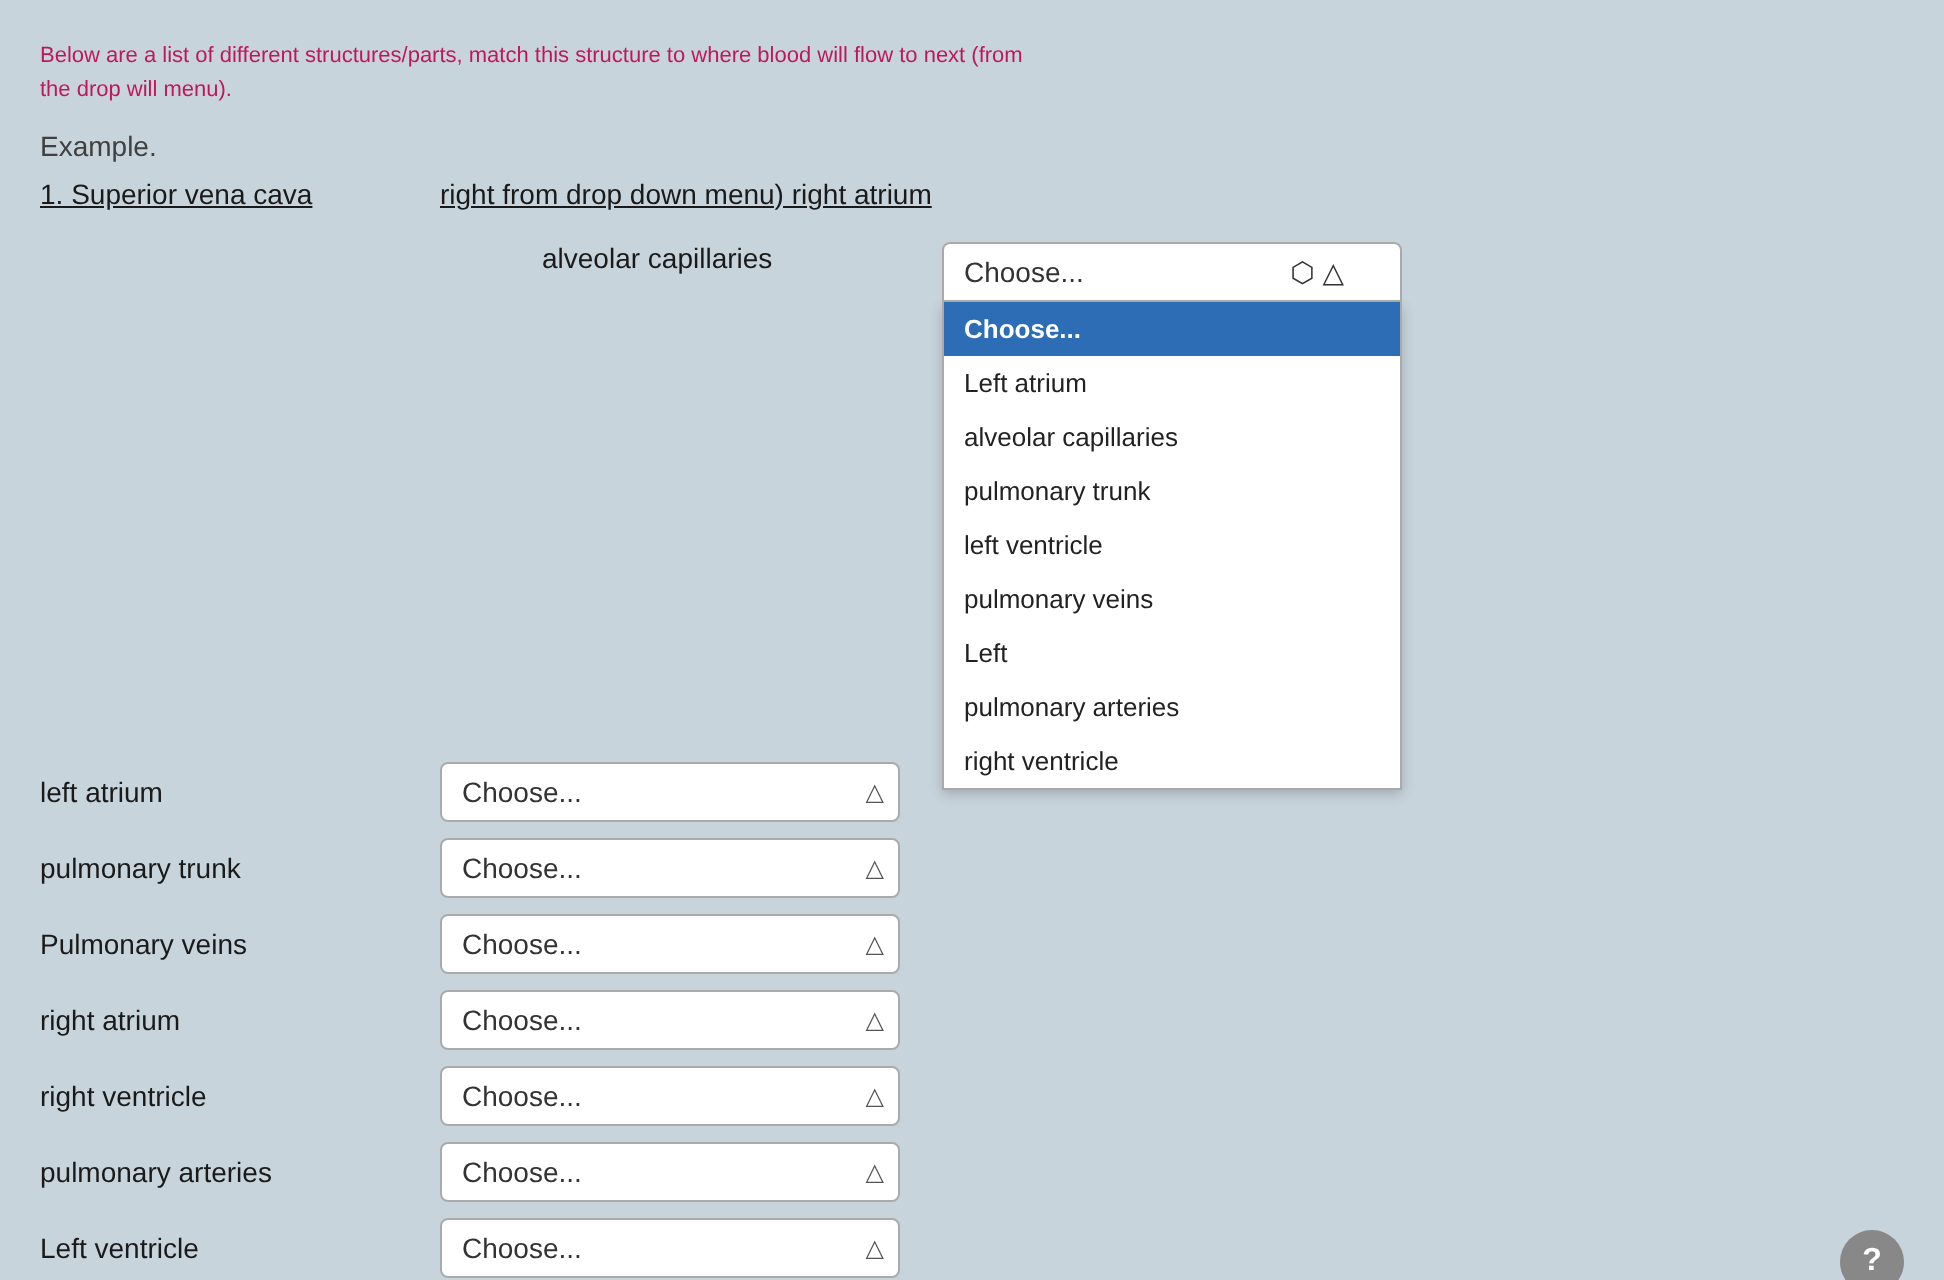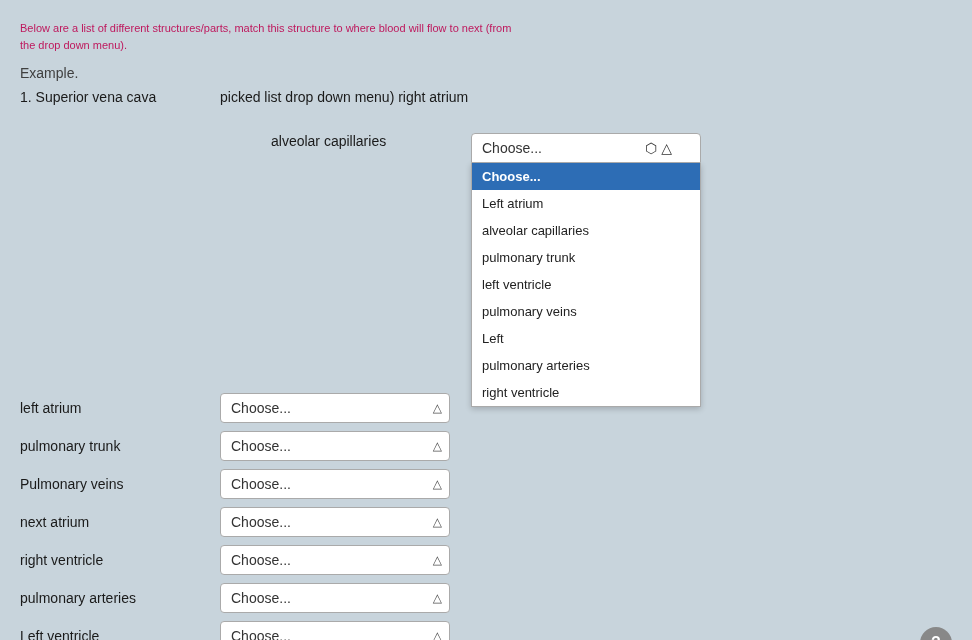--- a/index.html
+++ b/index.html
@@ -19,23 +19,24 @@
       max-width: 700px;
     }
     .example-label {
       font-size: 14px;
       color: #404040;
       margin-bottom: 8px;
     }
     .example-row {
       display: flex;
       align-items: center;
-      margin-bottom: 28px;
+      margin-bottom: 16px;
       font-size: 14px;
       color: #1a1a1a;
+      text-decoration: underline;
     }
     .example-row .structure-name {
       width: 200px;
     }
     .example-row .example-result {
       color: #1a1a1a;
     }
     .matching-area {
       display: flex;
       flex-direction: column;
@@ -134,26 +135,26 @@
       font-size: 16px;
       font-weight: bold;
       cursor: pointer;
     }
   </style>
 </head>
 <body>
 
 <p class="instructions">
   <span>Below are a list of different structures/parts, match this structure to where blood will flow to next (from</span><br>
-  <span>the drop down menu).</span>
+  <span>the drop will menu).</span>
 </p>
 <p class="example-label">Example.</p>
 <div class="example-row">
   <span class="structure-name">1. Superior vena cava</span>
-  <span class="example-result">picked list drop down menu) right atrium</span>
+  <span class="example-result">right from drop down menu) right atrium</span>
 </div>
 
 <div class="matching-area">
 
   <div class="match-row" style="align-items: flex-start; margin-bottom: 0; justify-content: center;">
     <span class="structure-name">alveolar capillaries</span>
     <div class="dropdown-open-container">
       <div class="dropdown-trigger">
         <span>Choose...</span>
         <span>⬡ △</span>
@@ -222,21 +223,21 @@
         <option>pulmonary veins</option>
         <option>Aorta</option>
         <option>pulmonary arteries</option>
         <option>right ventricle</option>
       </select>
       <span class="dropdown-arrow">△</span>
     </div>
   </div>
 
   <div class="match-row">
-    <span class="structure-name">next atrium</span>
+    <span class="structure-name">right atrium</span>
     <div class="dropdown-container">
       <select class="dropdown-select">
         <option>Choose...</option>
         <option>Left atrium</option>
         <option>alveolar capillaries</option>
         <option>pulmonary trunk</option>
         <option>left ventricle</option>
         <option>pulmonary veins</option>
         <option>Aorta</option>
         <option>pulmonary arteries</option>

